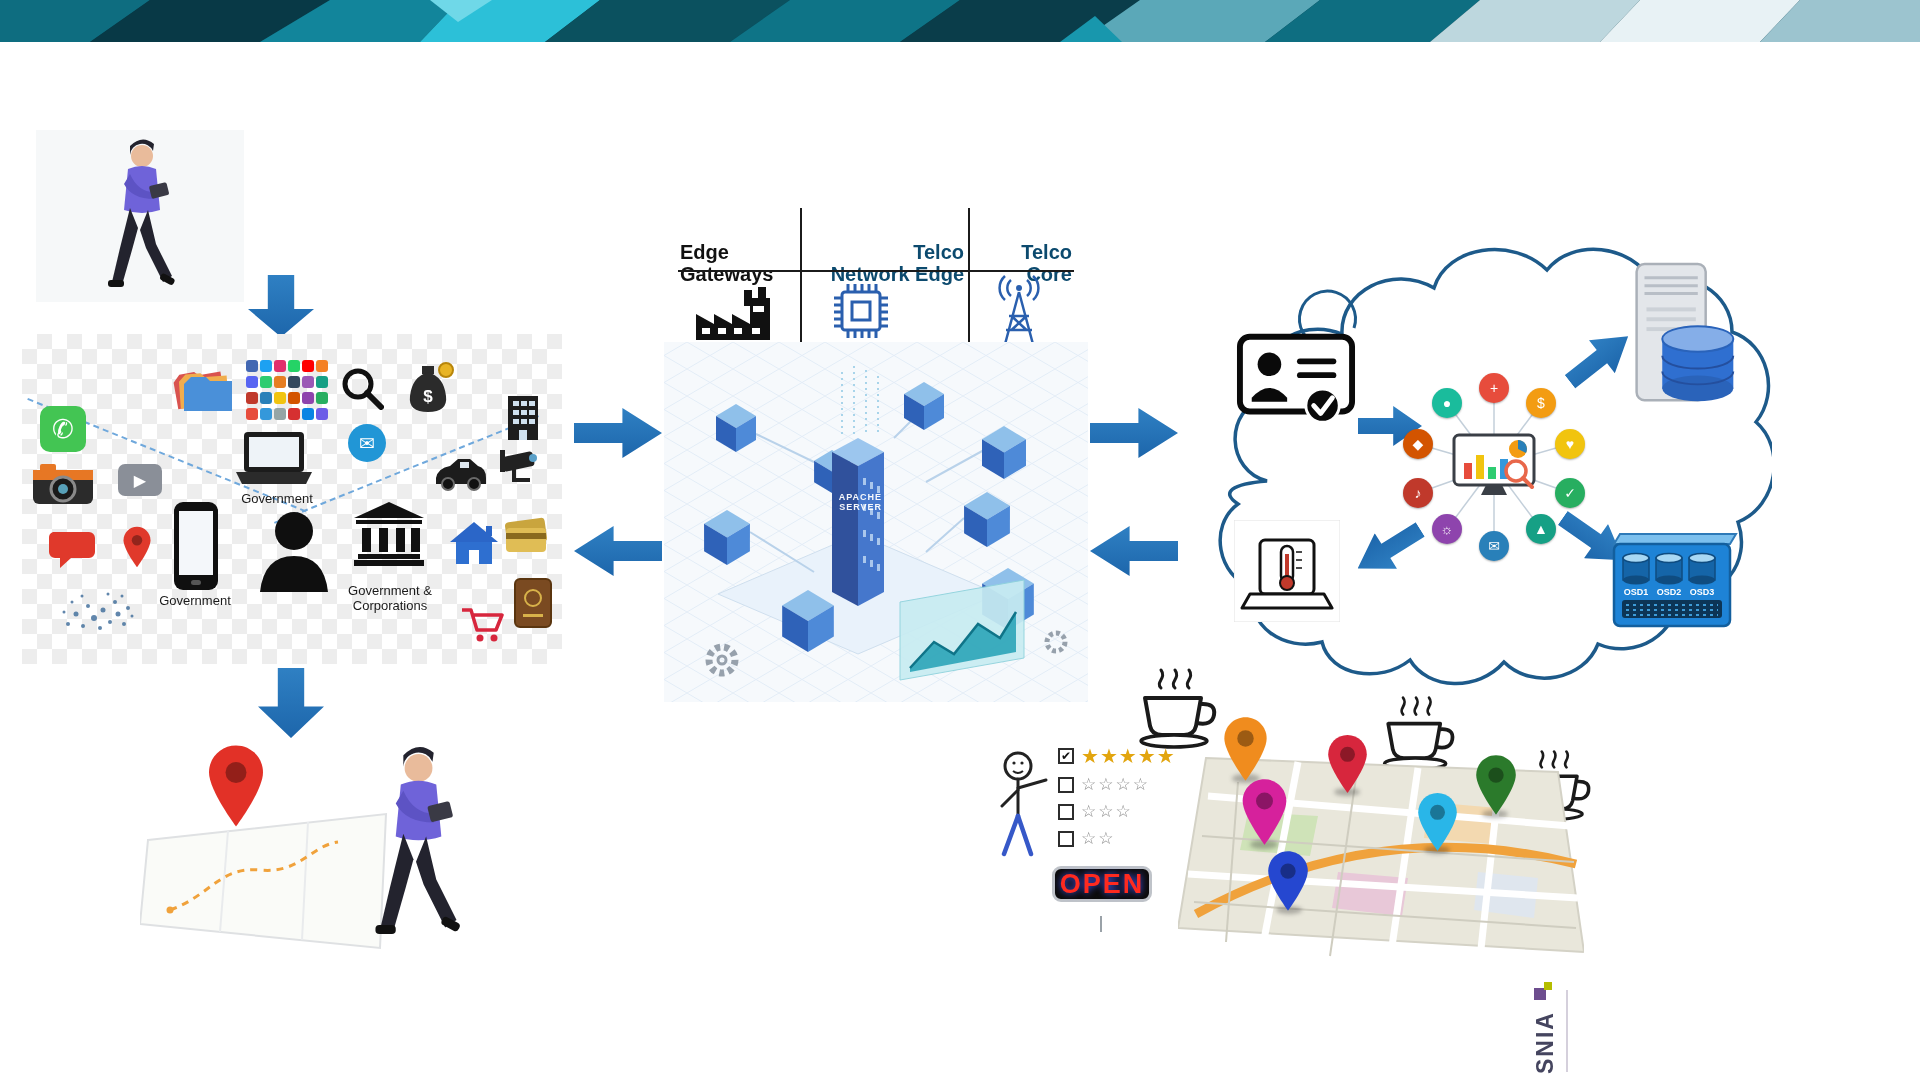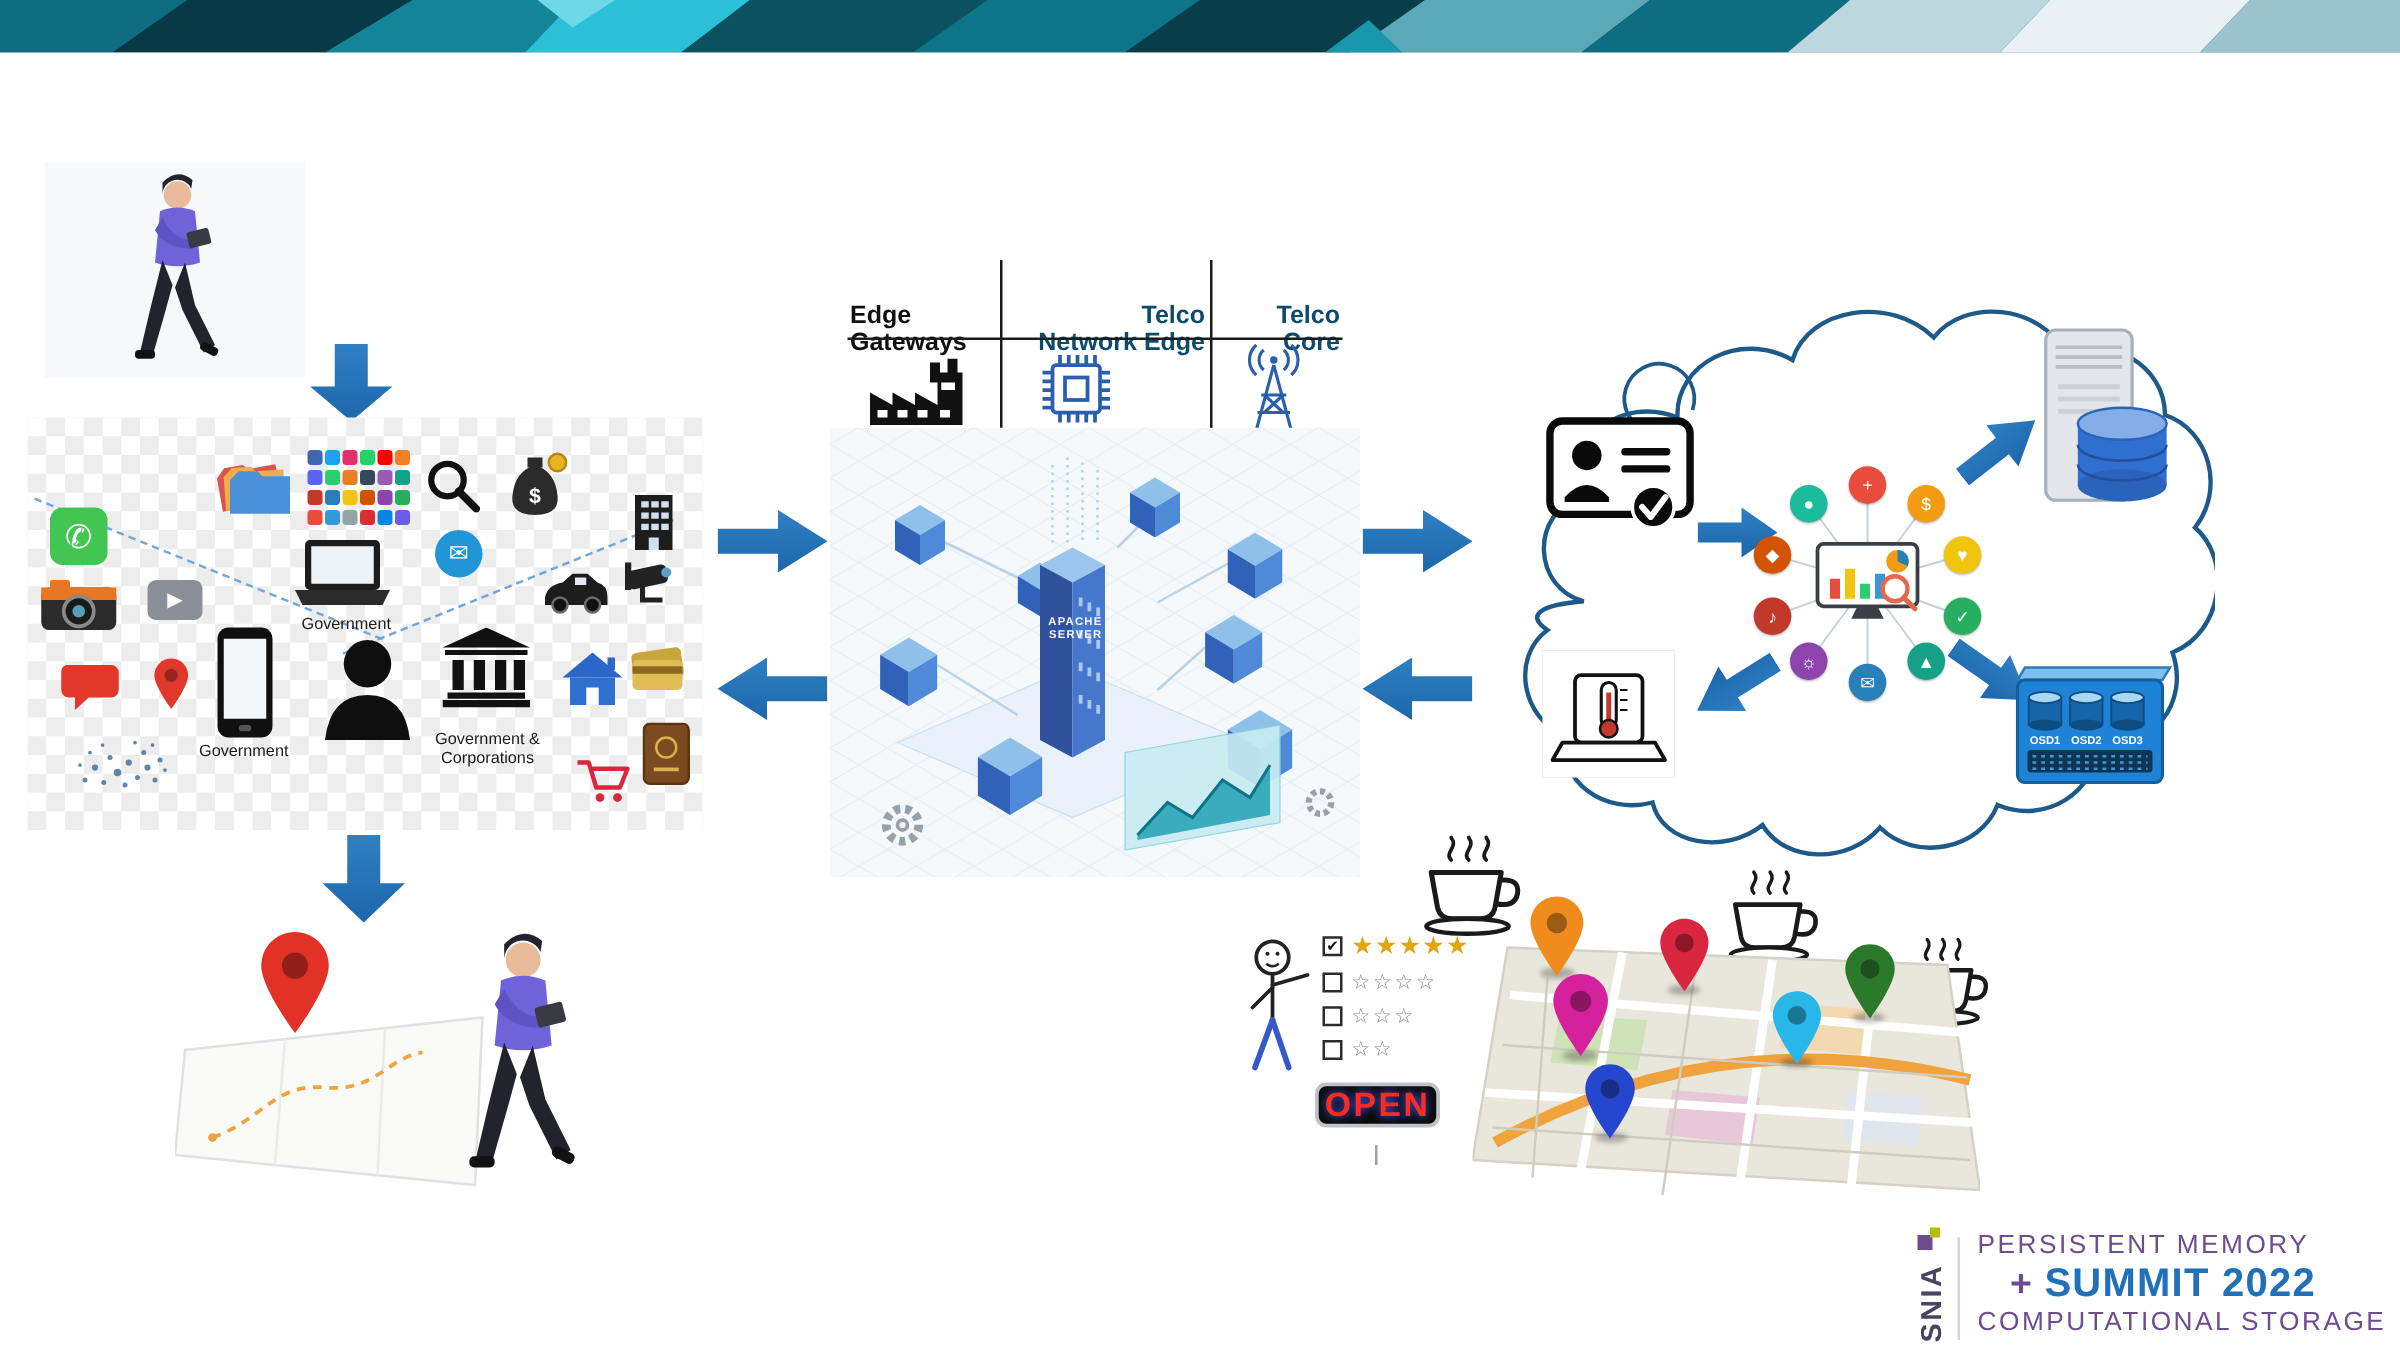--- a/index.html
+++ b/index.html
@@ -666,22 +666,15 @@
   <div class="pinshadow" style="left:1482px;top:810px;width:26px;height:8px"></div>
   <svg class="abs" style="left:1474px;top:754px;color:#2b7a2b" width="44" height="62">
       <use href="#sym-pin"></use>
     </svg>
 
   <div class="abs" style="left:1530px;top:982px;width:390px;height:96px">
     <div class="abs" style="left:4px;top:6px;width:12px;height:12px;background:#6d4d8e"></div>
     <div class="abs" style="left:14px;top:0;width:8px;height:8px;background:#b5bd00"></div>
     <div class="abs snia-vert" style="left:2px;top:22px;height:70px">SNIA</div>
     <div class="abs" style="left:36px;top:8px;width:2px;height:82px;background:#d5d0dc"></div>
-    <div class="abs" style="left:52px;top:2px">
-      <div class="logo-line">PERSISTENT MEMORY</div>
-      <div style="padding-left:26px;line-height:1.05;margin-top:2px">
-        <span class="logo-plus">+</span><span class="logo-summit">SUMMIT 2022</span>
-      </div>
-      <div class="logo-line" style="margin-top:2px">COMPUTATIONAL STORAGE</div>
-    </div>
   </div>
 
 </div>
 
 </body></html>

